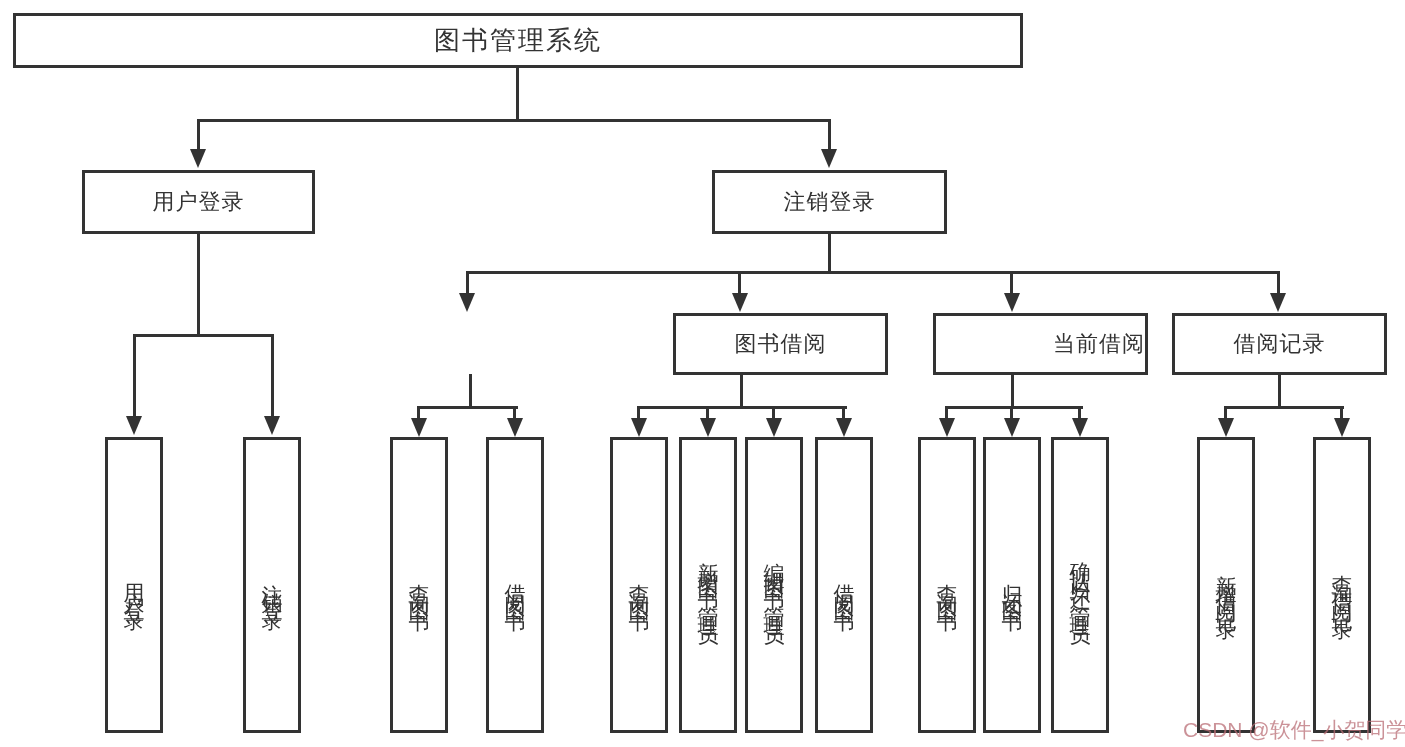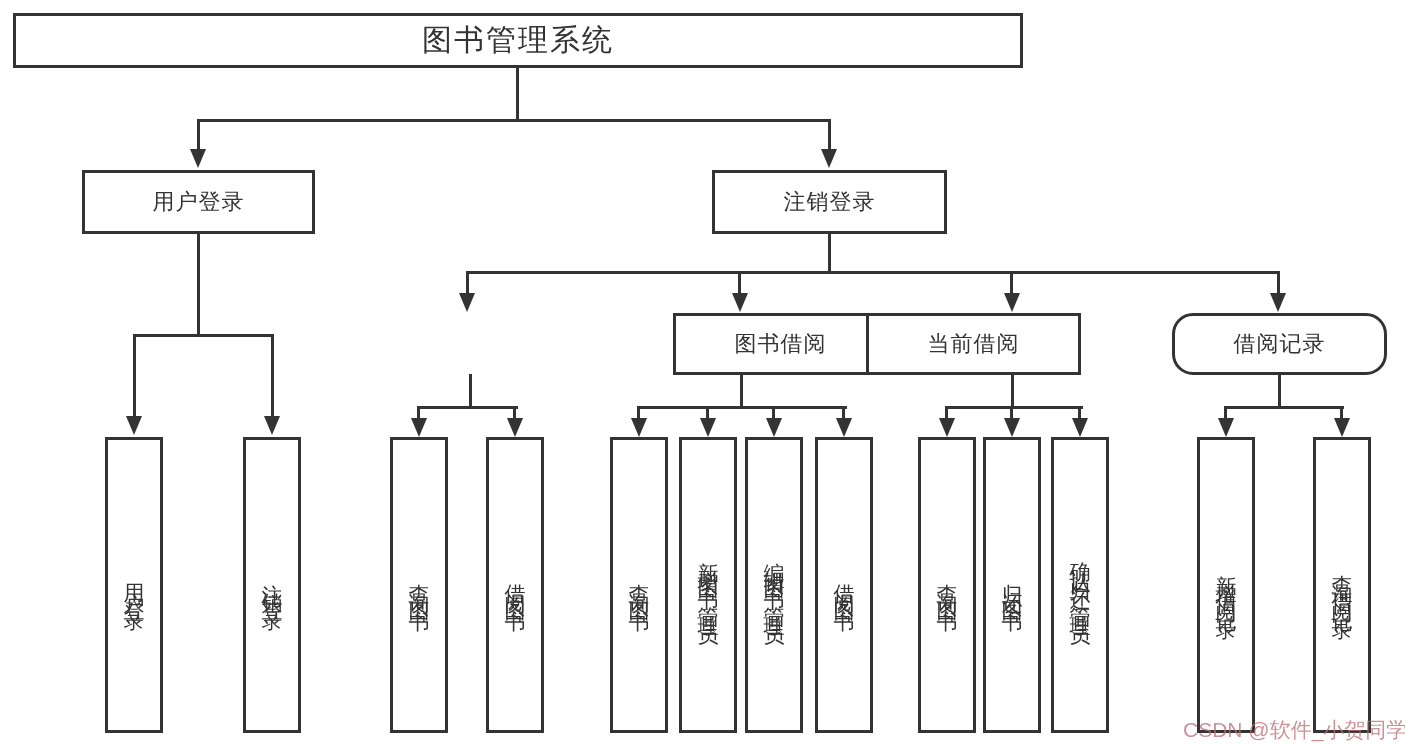--- a/index.html
+++ b/index.html
@@ -18,21 +18,21 @@
     border: 3px solid #333333;
     background: #ffffff;
     display: flex;
     align-items: center;
     justify-content: center;
     font-size: 22px;
     letter-spacing: 1px;
     color: #333333;
     white-space: nowrap;
   }
-  .root-box { font-size: 30px; letter-spacing: 2px; }
+  .root-box { font-size: 26px; letter-spacing: 2px; }
   .l2 { top: 170px; height: 64px; }
   .l3 { top: 313px; width: 215px; height: 62px; }
   .leaf {
     position: absolute;
     box-sizing: border-box;
     border: 3px solid #333333;
     background: #ffffff;
     top: 437px;
     width: 58px;
     height: 296px;
@@ -103,24 +103,24 @@
   <div class="v-line" style="left:738px; top:271px; height:24px;"></div>
   <div class="arrow" style="left:732px; top:293px;"></div>
   <div class="v-line" style="left:1010px; top:271px; height:24px;"></div>
   <div class="arrow" style="left:1004px; top:293px;"></div>
   <div class="v-line" style="left:1277px; top:271px; height:24px;"></div>
   <div class="arrow" style="left:1270px; top:293px;"></div>
 
   <div class="box l3" style="left:634px;margin-left:39px;">
     <span>图书借阅</span>
   </div>
-  <div class="box l3" style="left:866px;">
+  <div class="box l3" style="left:933px;justify-content:flex-end;">
     <span>当前借阅</span>
   </div>
-  <div class="box l3" style="left:1172px;border-radius:21px;">
+  <div class="box l3" style="left:1172px;">
     <span>借阅记录</span>
   </div>
 
   <div class="v-line" style="left:469px; top:374px; height:34px;"></div>
   <div class="h-line" style="left:417px; top:406px; width:101px;"></div>
   <div class="v-line" style="left:417px; top:406px; height:14px;"></div>
   <div class="arrow" style="left:411px; top:418px;"></div>
   <div class="v-line" style="left:513px; top:406px; height:14px;"></div>
   <div class="arrow" style="left:507px; top:418px;"></div>
 

